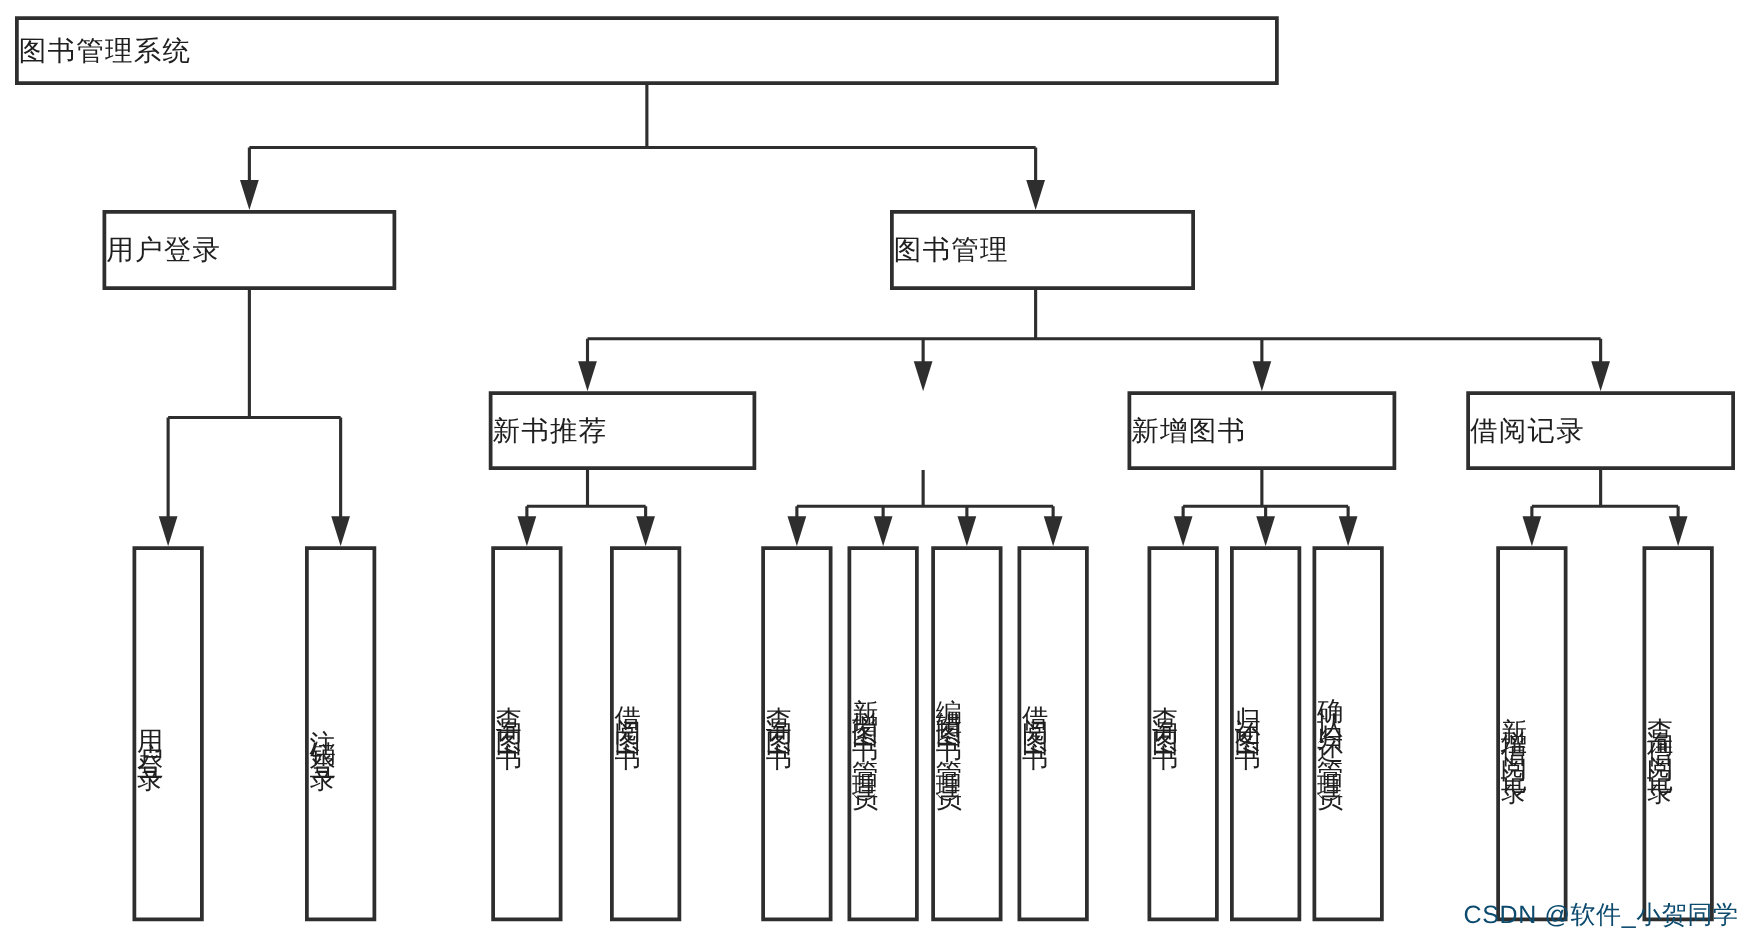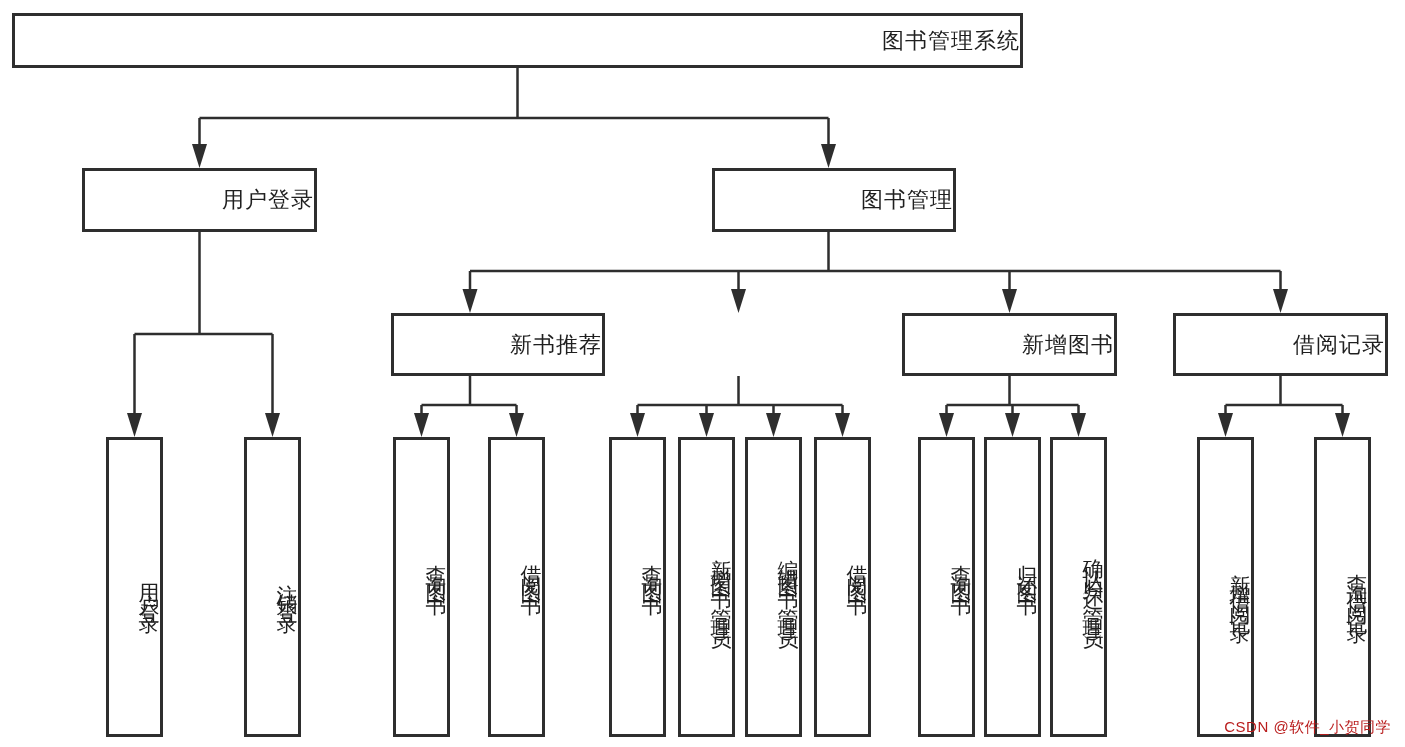--- a/index.html
+++ b/index.html
@@ -19,63 +19,63 @@
   }
   .wires path { stroke: #2e2e2e; stroke-width: 2.5; fill: none; }
   .wires polygon { fill: #2e2e2e; stroke: none; }
   .box {
     position: absolute;
     box-sizing: border-box;
     background: #ffffff;
     border: 3px solid #2e2e2e;
     display: flex;
     align-items: center;
-    justify-content: flex-end;
+    justify-content: flex-start;
     font-size: 22px;
     letter-spacing: 1px;
     text-align: center;
   }
   .leaf { top: 437px; width: 57px; height: 300px; font-size: 21px; }
   .vtext {
     writing-mode: vertical-rl;
     text-orientation: mixed;
     letter-spacing: 10px;
     line-height: 1;
     white-space: nowrap;
   }
   .hi { padding-bottom: 38px; } 
 
   #n-root          { left: 12px;  top: 13px;  width: 1011px; height: 55px; }
   #n-user-login    { left: 82px;  top: 168px; width: 235px;  height: 64px; }
   #n-book-mgmt     { left: 712px; top: 168px; width: 244px;  height: 64px; }
   #n-new-book-rec  { left: 363px; top: 313px; width: 214px;  height: 63px; margin-left: 28px; }
   #n-book-borrow   { left: 633px; top: 313px; width: 211px;  height: 63px; }
   #n-current-borrow{ left: 902px; top: 313px; width: 215px;  height: 63px; }
-  #n-borrow-record { left: 1173px;top: 313px; width: 215px;  height: 63px; padding-left: 12px; }
+  #n-borrow-record { left: 1173px;top: 313px; width: 215px;  height: 63px; }
 
   #n-ul-login   { left: 106px; }
   #n-ul-logout  { left: 244px; }
   #n-nb-query   { left: 393px; }
   #n-nb-borrow  { left: 488px; }
   #n-bb-query   { left: 609px; }
   #n-bb-add     { left: 678px; }
   #n-bb-edit    { left: 745px; }
   #n-bb-borrow  { left: 814px; }
   #n-cb-query   { left: 918px; }
   #n-cb-return  { left: 984px; }
   #n-cb-confirm { left: 1050px; }
   #n-br-add     { left: 1197px; }
   #n-br-query   { left: 1314px; }
 
   .watermark {
     position: absolute;
     right: 14px;
     top: 718px;
-    font-size: 15px;
-    color: #b91c1c;
+    font-size: 20px;
+    color: #0c4a6e;
     letter-spacing: 0.5px;
     z-index: 5;
     white-space: nowrap;
   }
 </style>
 </head>
 <body>
 
 <div class="canvas">
 

